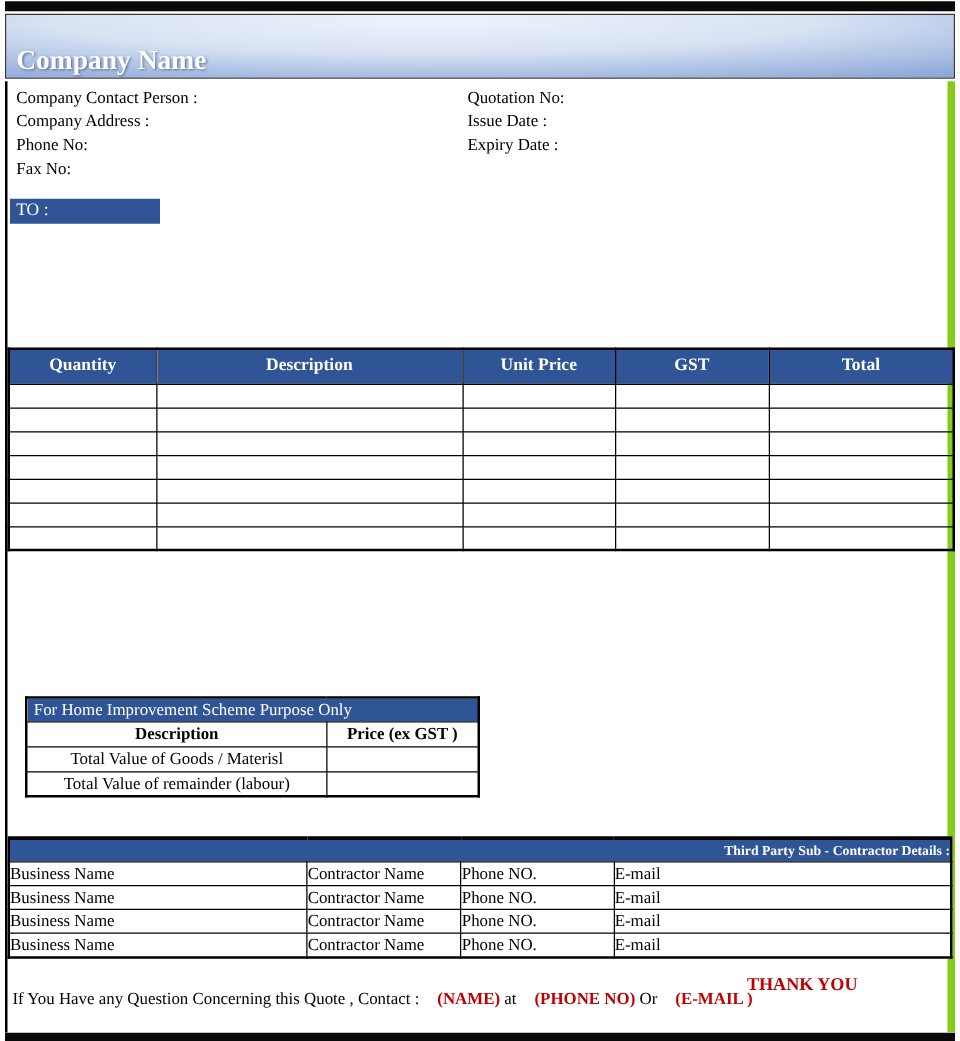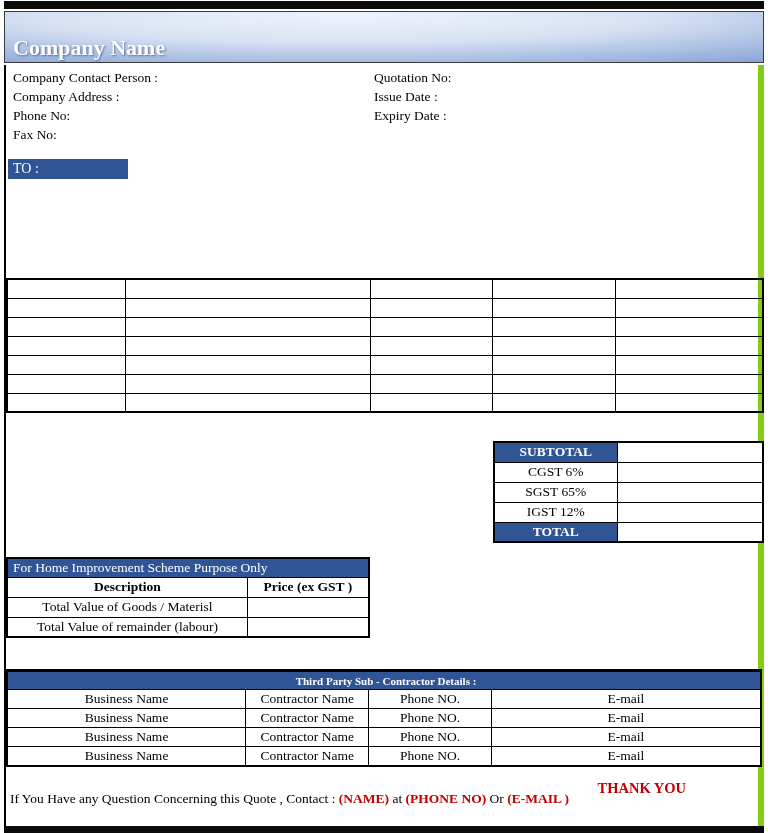--- a/index.html
+++ b/index.html
@@ -49,37 +49,37 @@
     height:28px; border:1px solid #000; text-align:center;
   }
   .items-table td { border:1px solid #000; height:19px; font-size:13px; }
 
   .totals-table { position:absolute; left:487px; top:376px; width:269px; border:2px solid #000; background:#fff; }
   .totals-table td { border:1px solid #000; height:20px; font-size:13.5px; text-align:center; }
   .totals-table td.hl { background:#2F5597; color:#fff; font-weight:bold; border-color:#000; }
 
   .payment-terms { position:absolute; left:4px; top:394px; }
 
-  .hi-table { position:absolute; left:0; top:492px; width:364px; border:2px solid #000; background:#fff; }
+  .hi-table { position:absolute; left:14px; top:492px; width:364px; border:2px solid #000; background:#fff; }
   .hi-table td { border:1px solid #000; font-size:13.5px; height:20px; text-align:center; }
   .hi-table td.bar {
     background:#2F5597; color:#fff; text-align:left; padding-left:5px;
     font-size:13.5px; height:19px; font-weight:normal;
   }
   .hi-table td.hdr { font-weight:bold; }
 
   .tp-table { position:absolute; left:0; top:604px; width:756px; border:2px solid #000; border-top:3px solid #000; background:#fff; }
-  .tp-table td { border:1px solid #000; font-size:13.5px; height:19px; text-align:center; }
+  .tp-table td { border:1px solid #000; font-size:13.5px; height:19px; }
   .tp-table td.bar {
-    background:#2F5597; color:#fff; text-align:center; padding-left:4px;
+    background:#2F5597; color:#fff; text-align:right; padding-left:4px;
     font-size:11px; font-weight:bold; height:19px;
   }
 
   .footer-line { position:absolute; left:4px; top:726px; font-size:13.5px; white-space:pre; }
-  .footer-line .red { color:#C00000; font-weight:bold; }
+  .footer-line .red { color:#C00000; font-weight:bold;margin-left:11px; }
   .thank-you { position:absolute; right:72px; top:715px; color:#C00000; font-weight:bold; font-size:14.5px; }
 </style>
 </head>
 <body>
 
 <div class="page">
 
   <div class="accent-bar"></div>
   <div class="gap2"></div>
 
@@ -107,20 +107,27 @@
 
     <table class="items-table">
       <colgroup>
           <col style="width:118px">
           <col style="width:245px">
           <col style="width:122px">
           <col style="width:123px">
           <col style="width:148px">
         </colgroup>
       <tbody>
+          <tr>
+        <th>Quantity</th>
+        <th>Description</th>
+        <th>Unit Price</th>
+        <th>GST</th>
+        <th>Total</th>
+      </tr>
       <tr>
             <td></td>
             <td></td>
             <td></td>
             <td></td>
             <td></td>
           </tr>
       <tr>
             <td></td>
             <td></td>
@@ -159,48 +166,20 @@
       <tr>
             <td></td>
             <td></td>
             <td></td>
             <td></td>
             <td></td>
           </tr>
     </tbody>
       </table>
 
-    <table class="totals-table">
-      <colgroup>
-          <col style="width:123px">
-          <col style="width:146px">
-        </colgroup>
-      <tbody>
-          <tr>
-            <td class="hl">SUBTOTAL</td>
-            <td></td>
-          </tr>
-      <tr>
-            <td>CGST 6%</td>
-            <td></td>
-          </tr>
-      <tr>
-            <td>SGST 65%</td>
-            <td></td>
-          </tr>
-      <tr>
-            <td>IGST 12%</td>
-            <td></td>
-          </tr>
-      <tr>
-            <td class="hl">TOTAL</td>
-            <td></td>
-          </tr>
-    </tbody>
-      </table>
 
 
     <table class="hi-table">
       <colgroup>
           <col style="width:239px">
           <col style="width:121px">
         </colgroup>
       <tbody>
           <tr>
             <td class="bar" colspan="2">For Home Improvement Scheme Purpose Only</td>

